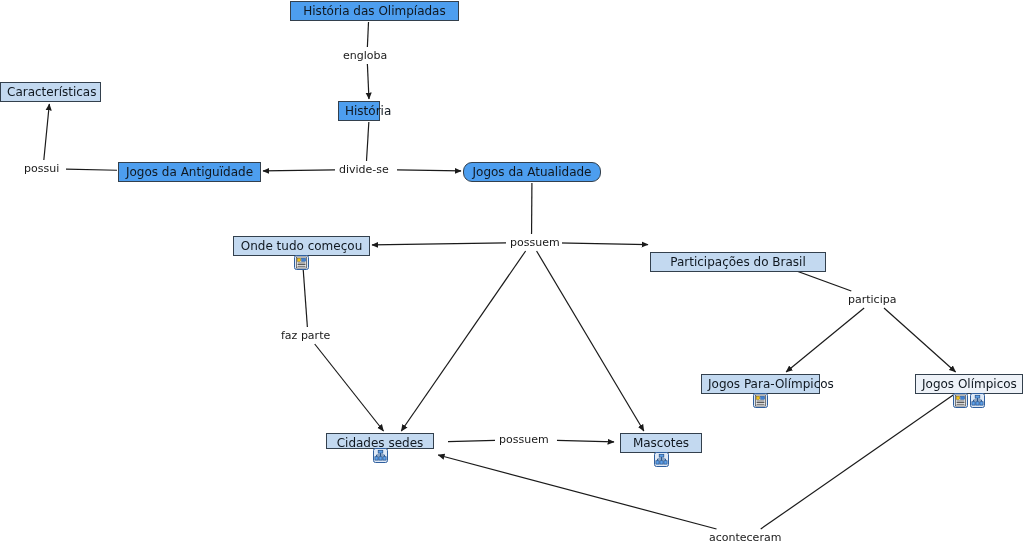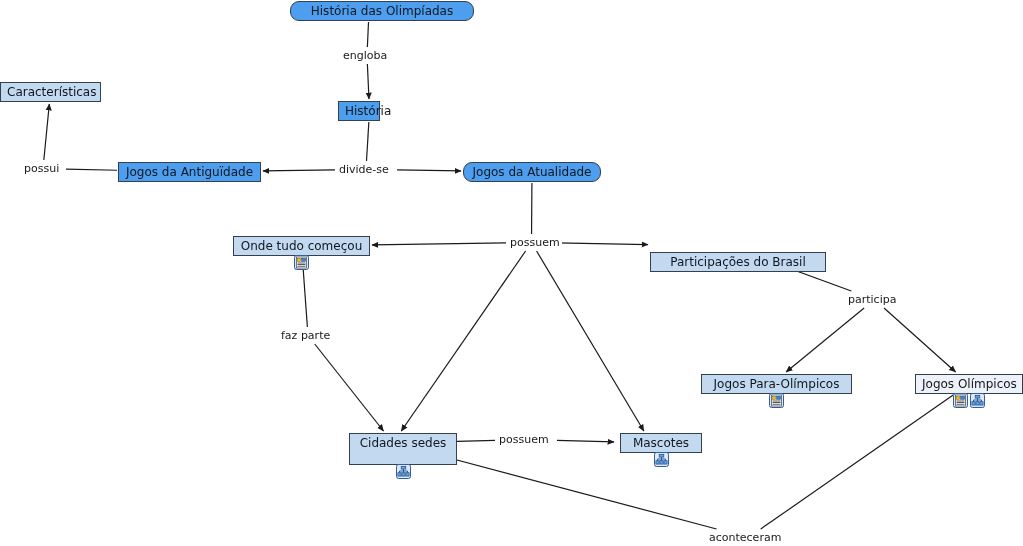--- a/index.html
+++ b/index.html
@@ -94,21 +94,21 @@
       <line x1="314.72" y1="344.00" x2="383.51" y2="431.00" stroke="#1a1a1a" stroke-width="1.2" marker-end="url(#arrow)"></line>
       <line x1="758.52" y1="257.00" x2="851.30" y2="291.00" stroke="#1a1a1a" stroke-width="1.2"></line>
       <line x1="864.14" y1="308.00" x2="786.13" y2="372.00" stroke="#1a1a1a" stroke-width="1.2" marker-end="url(#arrow)"></line>
       <line x1="884.01" y1="308.00" x2="955.58" y2="372.00" stroke="#1a1a1a" stroke-width="1.2" marker-end="url(#arrow)"></line>
       <line x1="448.00" y1="441.55" x2="495.00" y2="440.32" stroke="#1a1a1a" stroke-width="1.2"></line>
       <line x1="557.00" y1="440.37" x2="614.00" y2="441.96" stroke="#1a1a1a" stroke-width="1.2" marker-end="url(#arrow)"></line>
       <line x1="953.20" y1="395.00" x2="760.71" y2="529.00" stroke="#1a1a1a" stroke-width="1.2"></line>
       <line x1="716.52" y1="529.00" x2="438.14" y2="455.00" stroke="#1a1a1a" stroke-width="1.2" marker-end="url(#arrow)"></line>
     </svg>
   <div id="node-layer">
-      <div class="node bright" style="left: 290px; top: 1px; width: 184px; height: 20px; border-radius: 9px;">
+      <div class="node bright" style="left: 290px; top: 1px; width: 169px; height: 20px;">
         <span class="node-label">História das Olimpíadas</span>
       </div>
       <div class="node bright" style="left: 338px; top: 101px; width: 42px; height: 20px;">
         <span class="node-label">História</span>
       </div>
       <div class="node mid" style="left: 0px; top: 82px; width: 101px; height: 20px;">
         <span class="node-label">Características</span>
       </div>
       <div class="node bright" style="left: 118px; top: 162px; width: 143px; height: 20px;">
         <span class="node-label">Jogos da Antiguïdade</span>
@@ -126,21 +126,21 @@
             <rect x="7.6" y="3.2" width="4" height="3.2" fill="#3f7fd0" stroke="#1d4c86" stroke-width="0.5"></rect>
             <rect x="3.5" y="7.6" width="8" height="0.8" fill="#333"></rect>
             <rect x="3.5" y="9.2" width="8" height="0.8" fill="#333"></rect>
             <rect x="3.5" y="10.8" width="8" height="0.8" fill="#333"></rect>
           </svg>
         </div>
       </div>
       <div class="node mid" style="left: 650px; top: 252px; width: 176px; height: 20px;">
         <span class="node-label">Participações do Brasil</span>
       </div>
-      <div class="node mid" style="left: 701px; top: 374px; width: 151px; height: 20px;">
+      <div class="node mid" style="left: 701px; top: 374px; width: 119px; height: 20px;">
         <span class="node-label">Jogos Para-Olímpicos</span>
         <div class="icon-row">
           <svg class="ico" viewBox="0 0 15 15">
             <rect x="0.5" y="0.5" width="14" height="14" rx="2" fill="#dfe9f6" stroke="#2f5f9e"></rect>
             <rect x="2.5" y="2" width="10" height="11" fill="#ffffff" stroke="#404040" stroke-width="0.7"></rect>
             <rect x="3.5" y="3.2" width="3" height="3.2" fill="#f2c318" stroke="#7a5c00" stroke-width="0.5"></rect>
             <rect x="7.6" y="3.2" width="4" height="3.2" fill="#3f7fd0" stroke="#1d4c86" stroke-width="0.5"></rect>
             <rect x="3.5" y="7.6" width="8" height="0.8" fill="#333"></rect>
             <rect x="3.5" y="9.2" width="8" height="0.8" fill="#333"></rect>
             <rect x="3.5" y="10.8" width="8" height="0.8" fill="#333"></rect>
@@ -162,21 +162,21 @@
           <svg class="ico" viewBox="0 0 15 15">
             <rect x="0.5" y="0.5" width="14" height="14" rx="2" fill="#dfe9f6" stroke="#2f5f9e"></rect>
             <path d="M7.5 5 L7.5 7 M3.5 7 L11.5 7 M3.5 7 L3.5 8.6 M7.5 7 L7.5 8.6 M11.5 7 L11.5 8.6" stroke="#1d4c86" stroke-width="0.9" fill="none"></path>
             <rect x="5.2" y="2.3" width="4.6" height="2.8" fill="#5fa0e8" stroke="#1d4c86" stroke-width="0.7"></rect>
             <rect x="1.9" y="8.7" width="3.2" height="3.4" fill="#5fa0e8" stroke="#1d4c86" stroke-width="0.7"></rect>
             <rect x="5.9" y="8.7" width="3.2" height="3.4" fill="#5fa0e8" stroke="#1d4c86" stroke-width="0.7"></rect>
             <rect x="9.9" y="8.7" width="3.2" height="3.4" fill="#5fa0e8" stroke="#1d4c86" stroke-width="0.7"></rect>
           </svg>
         </div>
       </div>
-      <div class="node mid" style="left: 349px; top: 433px; width: 108px; height: 32px;">
+      <div class="node mid" style="left: 326px; top: 433px; width: 108px; height: 16px;">
         <span class="node-label">Cidades sedes</span>
         <div class="icon-row">
           <svg class="ico" viewBox="0 0 15 15">
             <rect x="0.5" y="0.5" width="14" height="14" rx="2" fill="#dfe9f6" stroke="#2f5f9e"></rect>
             <path d="M7.5 5 L7.5 7 M3.5 7 L11.5 7 M3.5 7 L3.5 8.6 M7.5 7 L7.5 8.6 M11.5 7 L11.5 8.6" stroke="#1d4c86" stroke-width="0.9" fill="none"></path>
             <rect x="5.2" y="2.3" width="4.6" height="2.8" fill="#5fa0e8" stroke="#1d4c86" stroke-width="0.7"></rect>
             <rect x="1.9" y="8.7" width="3.2" height="3.4" fill="#5fa0e8" stroke="#1d4c86" stroke-width="0.7"></rect>
             <rect x="5.9" y="8.7" width="3.2" height="3.4" fill="#5fa0e8" stroke="#1d4c86" stroke-width="0.7"></rect>
             <rect x="9.9" y="8.7" width="3.2" height="3.4" fill="#5fa0e8" stroke="#1d4c86" stroke-width="0.7"></rect>
           </svg>

